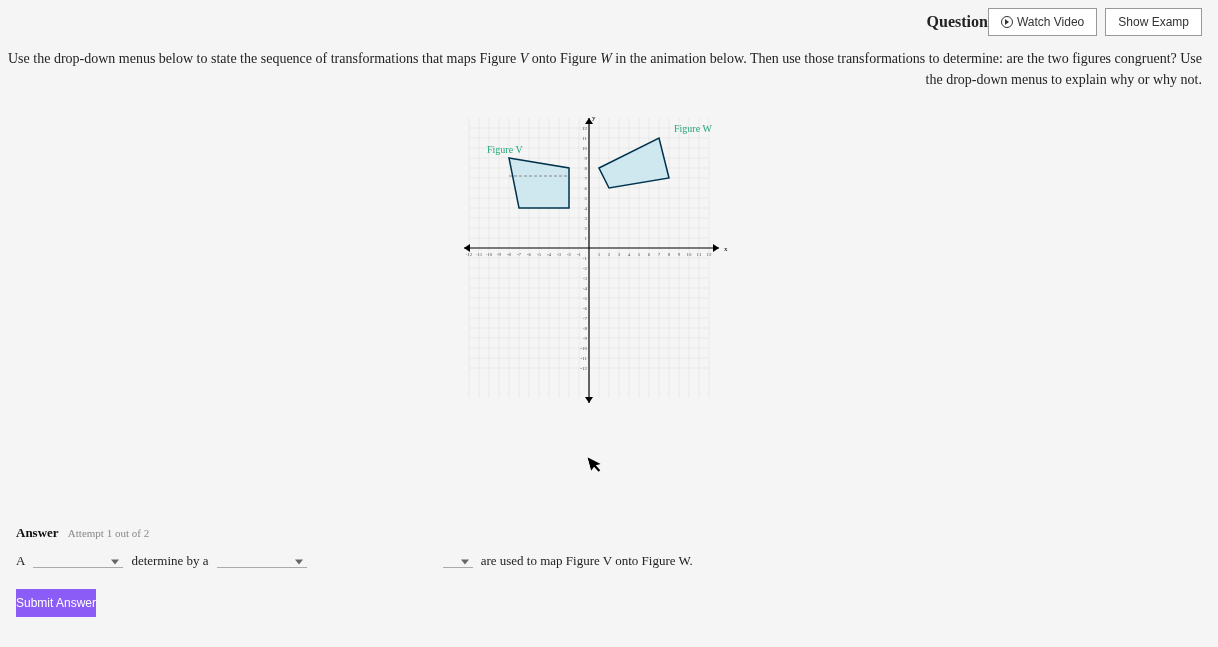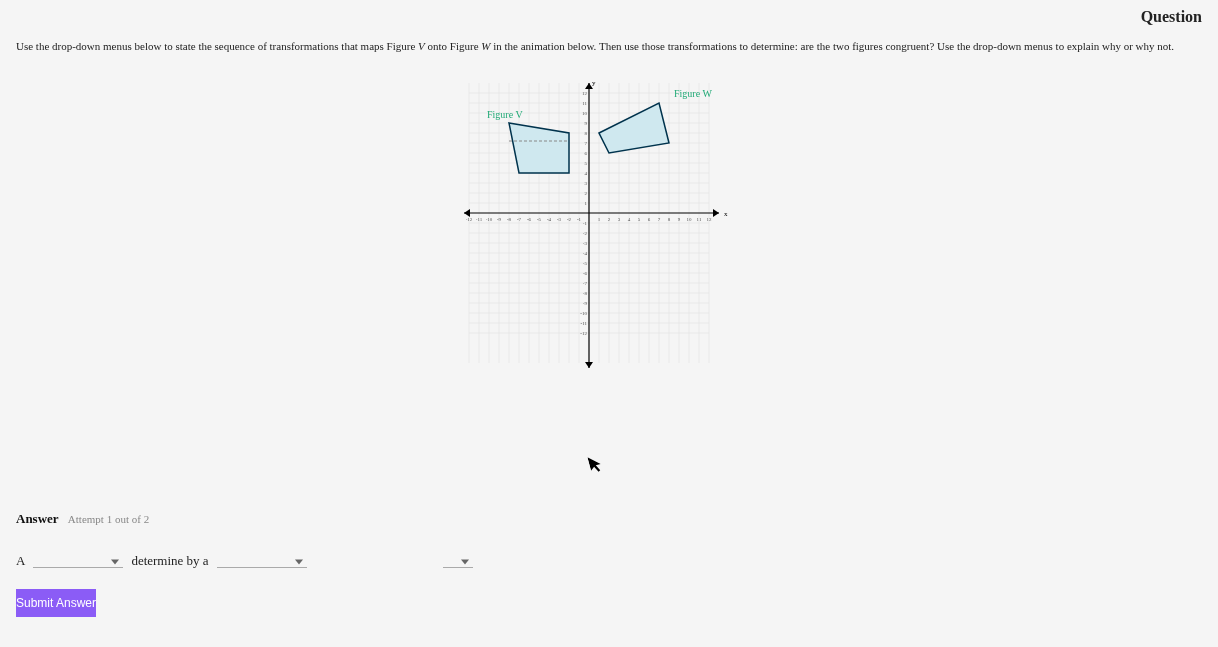--- a/index.html
+++ b/index.html
@@ -45,44 +45,45 @@
   width: 12px;
   height: 12px;
   display: inline-flex;
   align-items: center;
   justify-content: center;
 }
 .play-circle .tri {
   width:0;height:0;border-left:4px solid #333;border-top:3px solid transparent;border-bottom:3px solid transparent;margin-left:1px;
 }
 .instructions {
-  padding: 4px 16px 8px 16px;
-  font-size: 11px;
+  padding: 4px 16px 8px 8px;
+  font-size: 14px;
   line-height: 1.5;
   color: #222;
+  text-align: right;
 }
 .instructions .fig-v, .instructions .fig-w {
   font-style: italic;
 }
 .graph-area {
   width: 340px;
   height: 300px;
   margin: 10px auto 0 auto;
   position: relative;
 }
 .graph-svg { width: 100%; height: 100%; }
 .answer-section {
   position: absolute;
   left: 16px;
   bottom: 30px;
   width: 900px;
 }
 .answer-header {
   font-size: 13px;
-  margin-bottom: 26px;
+  margin-bottom: 12px;
 }
 .answer-header .bold { font-weight: bold; color: #111; }
 .answer-header .attempt { color: #888; font-size: 11px; margin-left: 6px; }
 .answer-row {
   display: flex;
   align-items: center;
   gap: 8px;
   margin-bottom: 14px;
   font-size: 13px;
 }
@@ -135,20 +136,31 @@
   font-size: 16px;
   color: #000;
   transform: rotate(-15deg);
 }
 </style>
 </head>
 <body>
 
 <div class="header">
   <div class="question-label">Question</div>
+  <div class="header-buttons">
+    <button class="btn-outline">
+      <span class="play-circle">
+          <span class="tri"></span>
+        </span>
+      <span>Watch Video</span>
+    </button>
+    <button class="btn-outline">
+      <span>Show Examp</span>
+    </button>
+  </div>
 </div>
 
 <div class="instructions">
   <span>Use the drop-down menus below to state the sequence of transformations that maps Figure </span><span class="fig-v">V</span><span> onto Figure </span><span class="fig-w">W</span><span> in the animation below. Then use those transformations to determine: are the two figures congruent? Use the drop-down menus to explain why or why not.</span>
 </div>
 
 <div class="graph-area">
   <svg class="graph-svg" viewBox="0 0 340 300">
 
     <g stroke="#ddd" stroke-width="0.5">
@@ -286,17 +298,18 @@
     <span class="attempt">Attempt 1 out of 2</span>
   </div>
 
   <div class="answer-row">
     <span class="static-text">A</span>
     <span class="dropdown-wrap"><button class="dropdown"></button></span>
     <span class="static-text">determine by a</span>
     <span class="dropdown-wrap"><button class="dropdown"></button></span>
     <span style="flex:0 0 120px"></span>
     <span class="dropdown-wrap"><button class="dropdown tiny"></button></span>
+    <span class="static-text">are used to map Figure V onto Figure W.</span>
   </div>
 
 
   <button class="submit-btn">Submit Answer</button>
 </div>
 
 </body></html>

